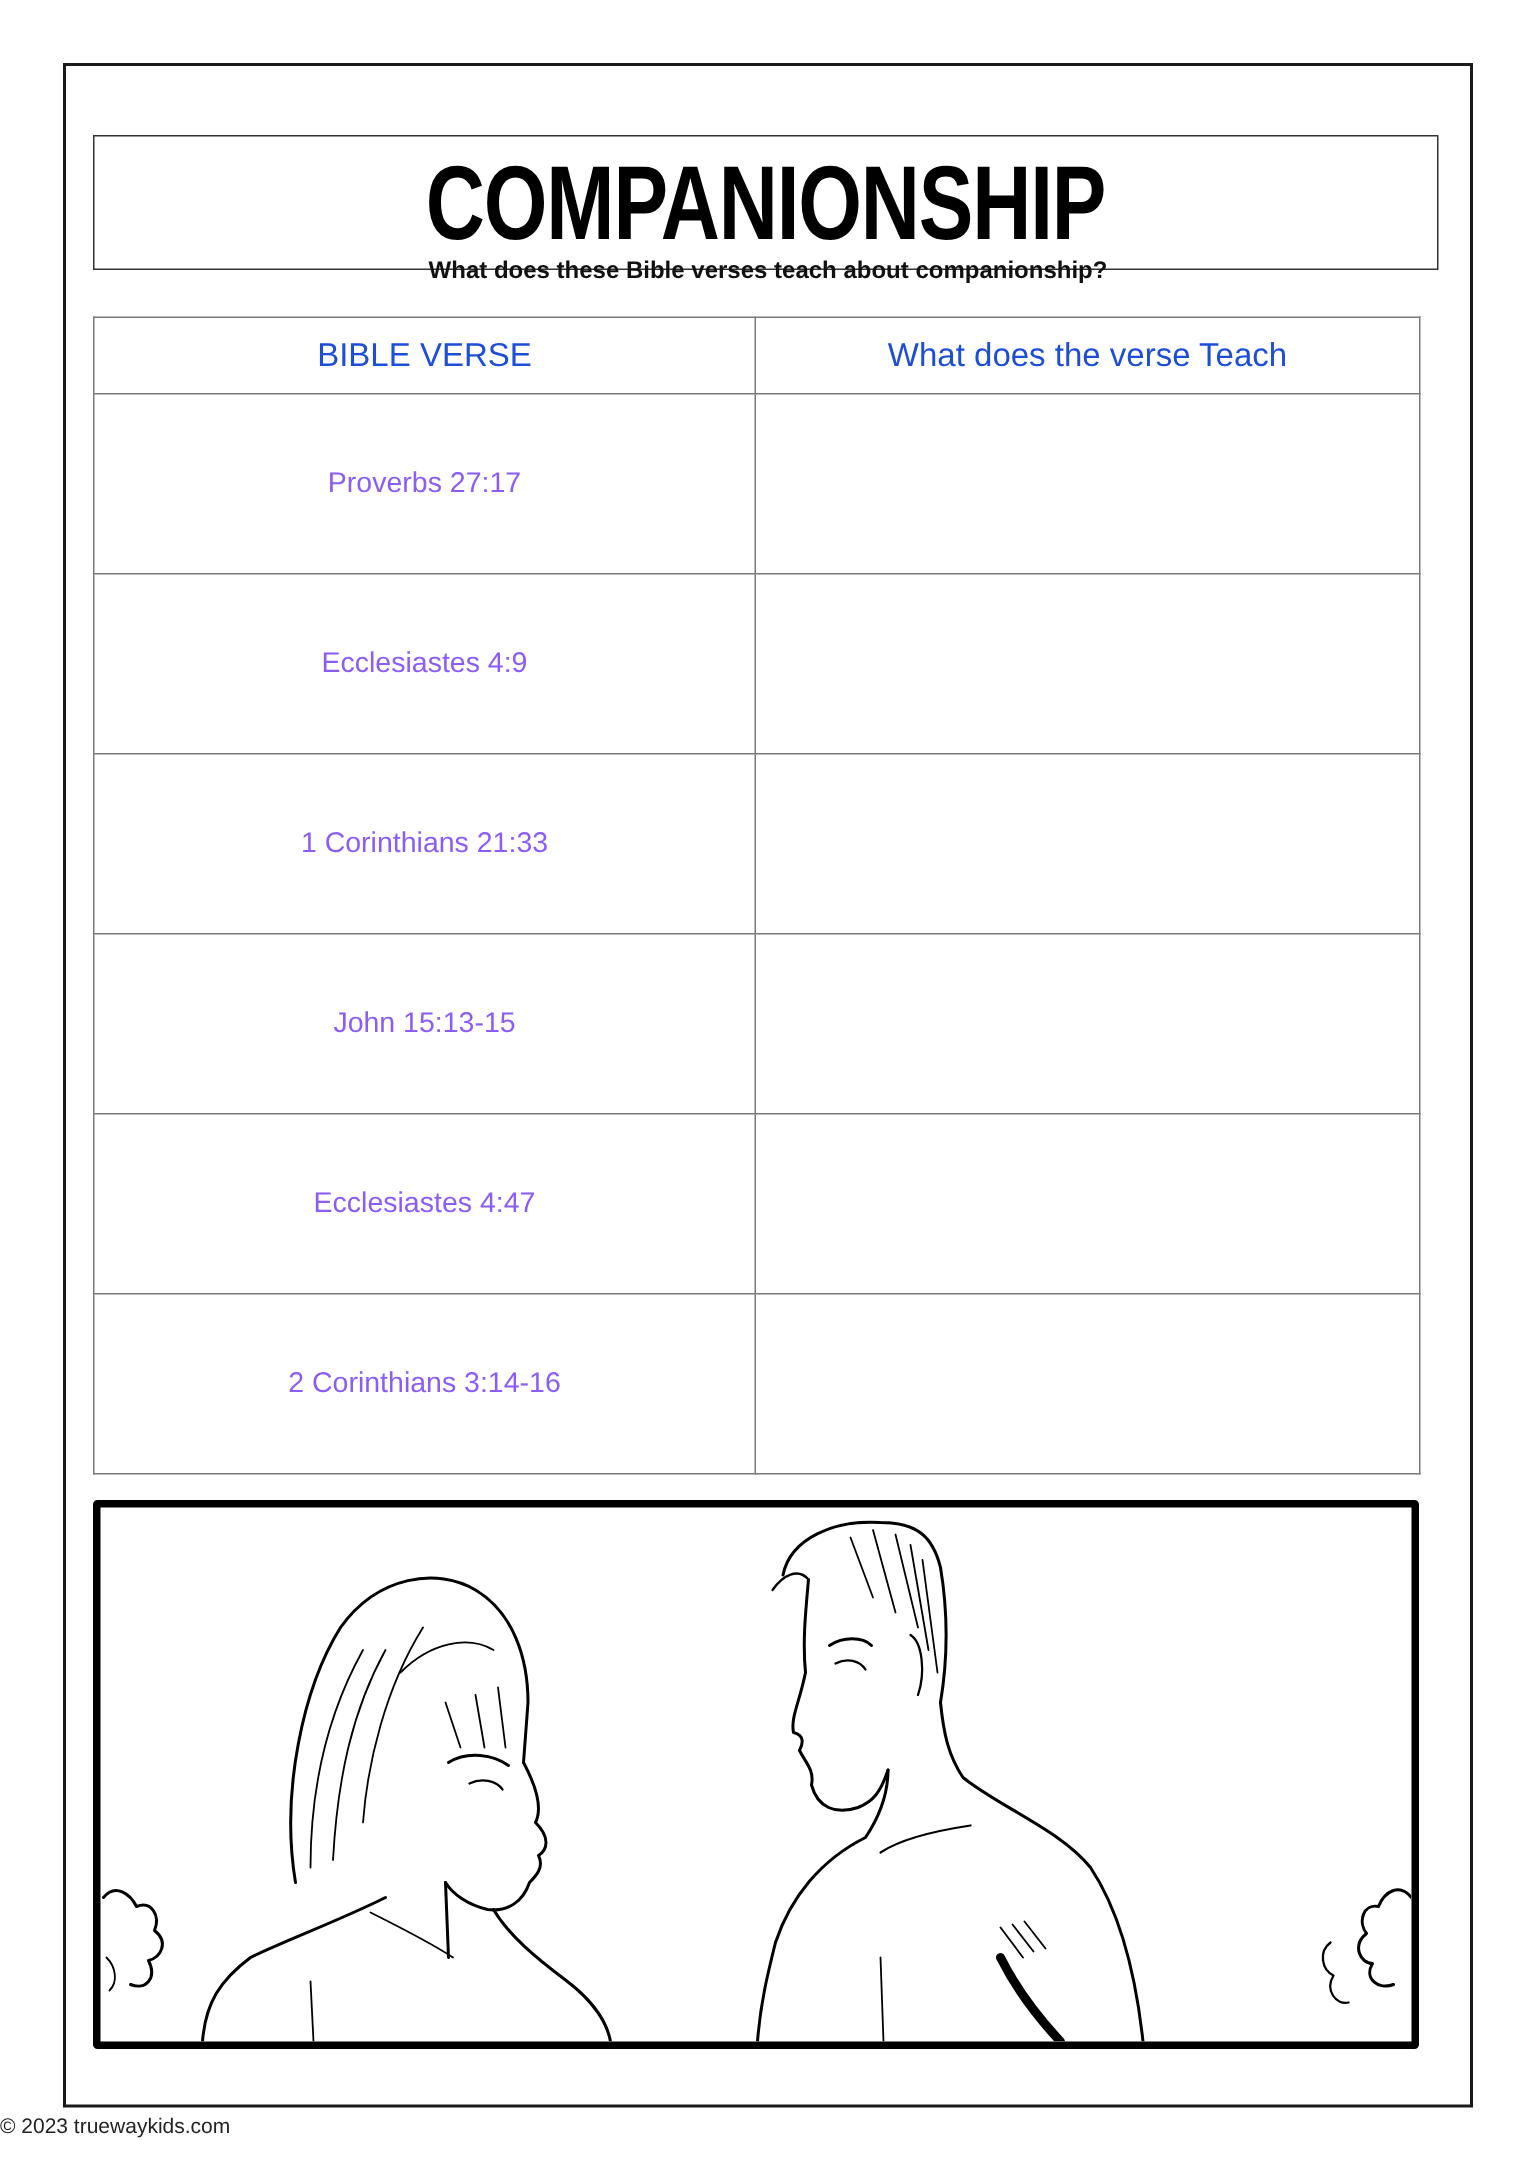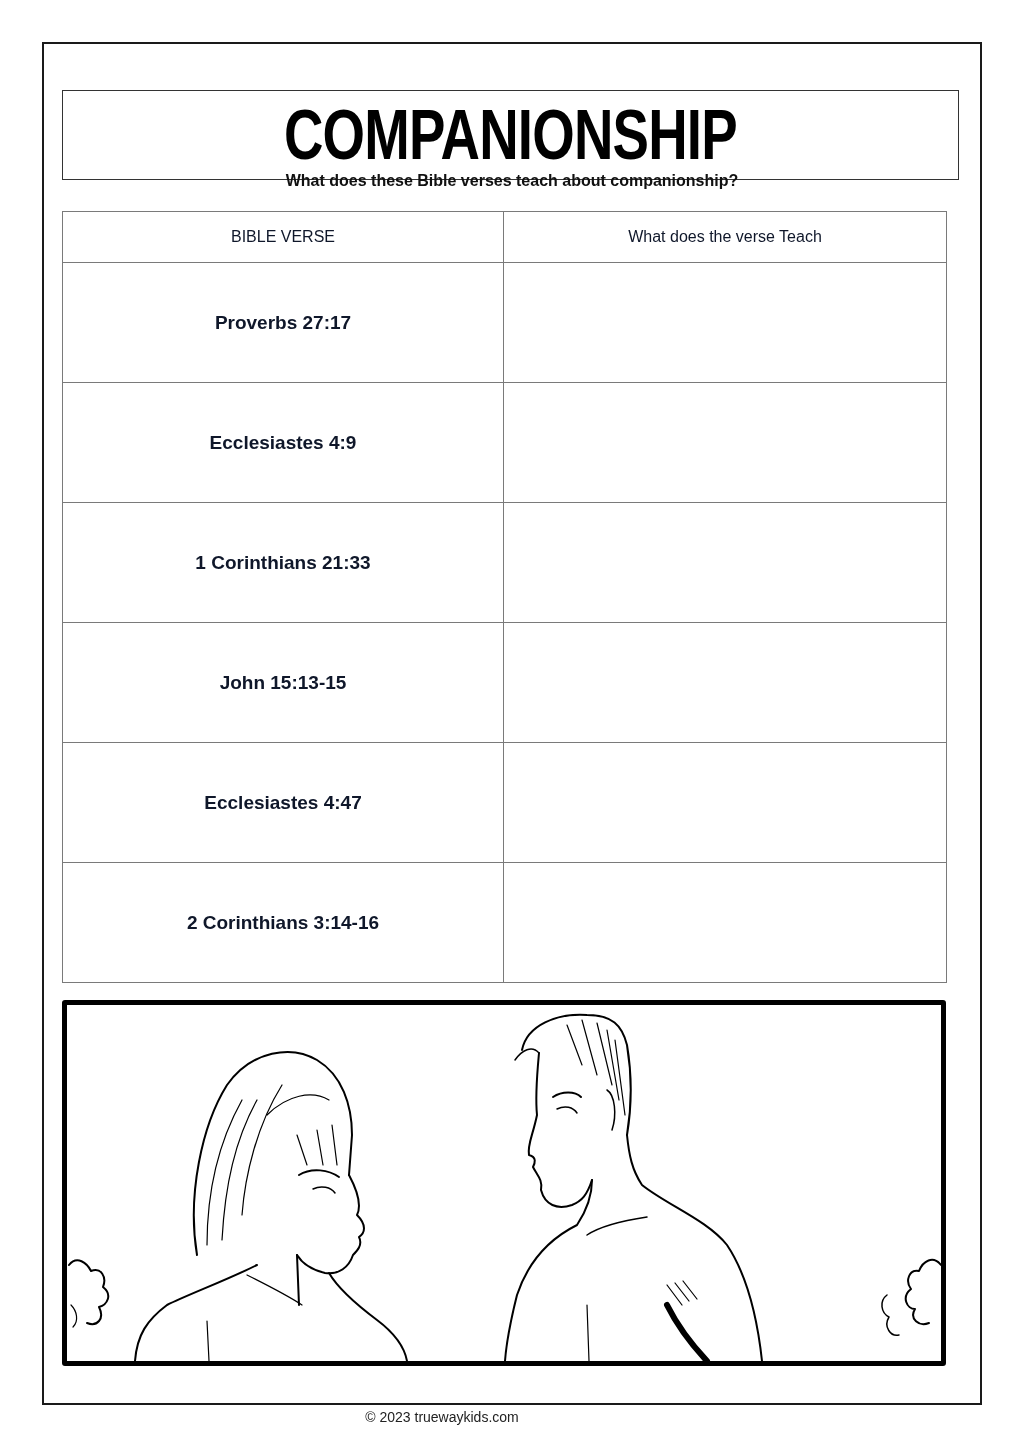--- a/index.html
+++ b/index.html
@@ -9,28 +9,28 @@
                  border: 2px solid #1a1a1a; }
   .title-box { position: absolute; left: 62px; top: 62px; width: 895px; height: 88px;
                border: 1.5px solid #333; display: flex; align-items: center; justify-content: center; margin-top: 28px; }
   .title-text { font-family: "Liberation Sans", sans-serif; font-weight: 900; font-size: 70px;
                 letter-spacing: -1px; transform: scaleX(0.78); color: #000; line-height: 1; }
   .subtitle { position: absolute; left: 62px; width: 900px; top: 172px; text-align: center;
               font-size: 16px; font-weight: bold; color: #111; }
   table.verse-table { position: absolute; left: 62px; top: 211px; width: 884px;
                       border-collapse: collapse; table-layout: fixed; }
   .verse-table th, .verse-table td { border: 1px solid #7a7a7a; text-align: center; vertical-align: middle; }
-  .verse-table th { height: 48px; font-size: 16px; font-weight: normal; color: #0f172a; }
-  .verse-table td { height: 117px; font-size: 19px; font-weight: bold; color: #0f172a; }
+  .verse-table th { height: 48px; font-size: 22px; font-weight: normal; color: #1d4ed8; }
+  .verse-table td { height: 117px; font-size: 19px; font-weight: normal; color: #8b5cf6; }
   .verse-table col.c1 { width: 441px; }
   .verse-table col.c2 { width: 443px; }
   .illustration-box { position: absolute; left: 62px; top: 1000px; width: 874px; height: 356px;
                       border: 5px solid #000; border-radius: 3px; background: #fff; overflow: hidden; }
   .illustration-box svg { width: 100%; height: 100%; display: block; }
-  .footer { position: absolute; left: 0; width: 884px; top: 1409px; text-align: center;
+  .footer { position: absolute; left: 0; width: 884px; top: 1409px; text-align: left;
             font-size: 14px; color: #222; }
 </style>
 </head>
 <body>
 
 <div class="outer-frame"></div>
 
 <div class="title-box">
   <span class="title-text">COMPANIONSHIP</span>
 </div>

